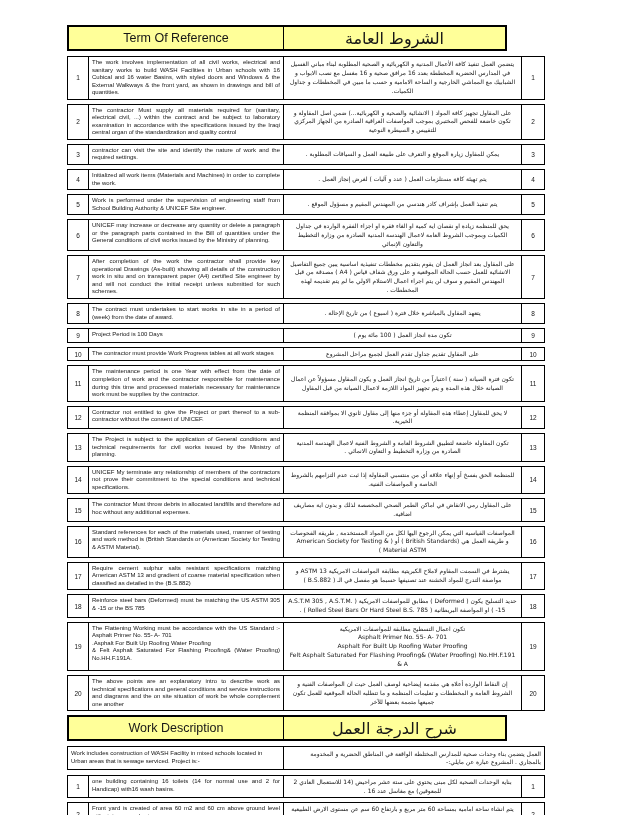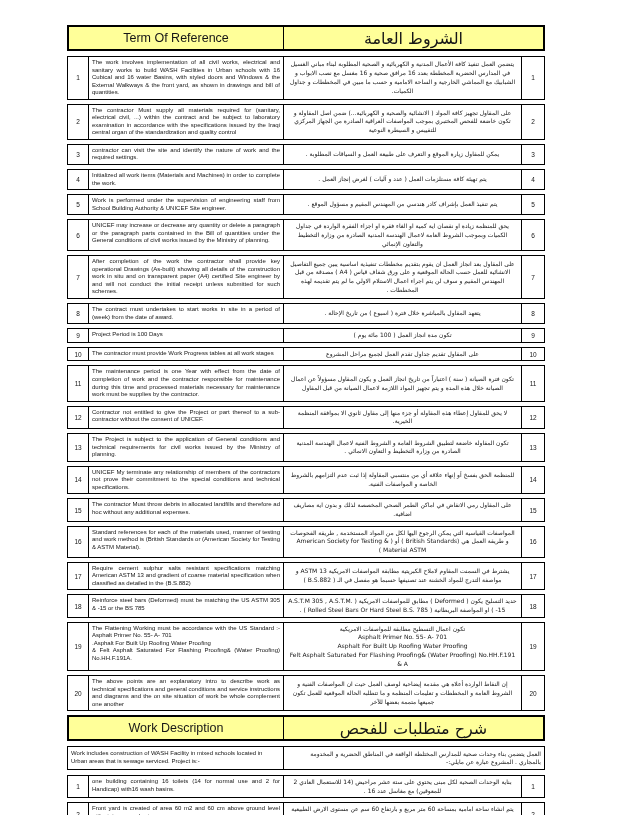--- a/index.html
+++ b/index.html
@@ -1,20 +1,20 @@
 <!DOCTYPE html>
 <html><head>
 <meta charset="utf-8">
 <style>
   * { margin:0; padding:0; box-sizing:border-box; }
   html,body { width:630px; height:815px; background:#ffffff; overflow:hidden;
     font-family:"Liberation Sans","DejaVu Sans",sans-serif; color:#161616; }
   .doc-table { position:absolute; left:67px; top:25px; width:478px; }
 
-  .header-row { display:flex; width:478px; border:2px solid #000; background:#ffff99;
+  .header-row { display:flex; width:440px; border:2px solid #000; background:#ffff99;
     margin-bottom:5px; }
   .header-cell { display:flex; align-items:center; justify-content:center; height:22px; }
   .header-cell.h-en { width:215px; border-right:1px solid #000; font-size:12.5px; }
   .header-cell.h-ar { flex:1; direction:rtl; font-size:16px; font-family:"DejaVu Sans",sans-serif; }
 
   .row { display:flex; width:478px; border:1px solid #000; background:#fff; margin-bottom:4px; }
   .cell { min-height:12px; }
   .cell.num { flex:0 0 20px; display:flex; align-items:center; justify-content:center;
     font-size:6.5px; }
   .cell.num.right { flex:0 0 22px; }
@@ -165,21 +165,21 @@
       <div class="row">
         <div class="cell num left">20</div>
         <div class="cell en">The above points are an explanatory intro to describe work as technical specifications and general conditions and service instructions and diagrams and the on site situation of work be whole complement one another</div>
         <div class="cell ar">إن النقاط الواردة أعلاه هي مقدمة إيضاحية لوصف العمل حيث ان المواصفات الفنية و الشروط العامة و المخططات و تعليمات المنظمة و ما تتطلبه الحالة الموقعية للعمل تكون جميعها متممة بعضها للآخر</div>
         <div class="cell num right">20</div>
       </div>
     </div>
 
   <div class="header-row">
     <div class="header-cell h-en">Work Description</div>
-    <div class="header-cell h-ar">شرح متطلبات للفحص</div>
+    <div class="header-cell h-ar">شرح الدرجة العمل</div>
   </div>
 
   <div class="intro-row">
     <div class="intro-cell i-en">Work includes construction of WASH Facility in mixed schools located in Urban areas that is sewage serviced. Project is:-</div>
     <div class="intro-cell i-ar">العمل يتضمن بناء وحدات صحية للمدارس المختلطة الواقعة في المناطق الحضرية و المخدومة بالمجاري . المشروع عبارة عن مايلي:-</div>
   </div>
 
   <div id="work-rows">
       <div class="row">
         <div class="cell num left">1</div>

